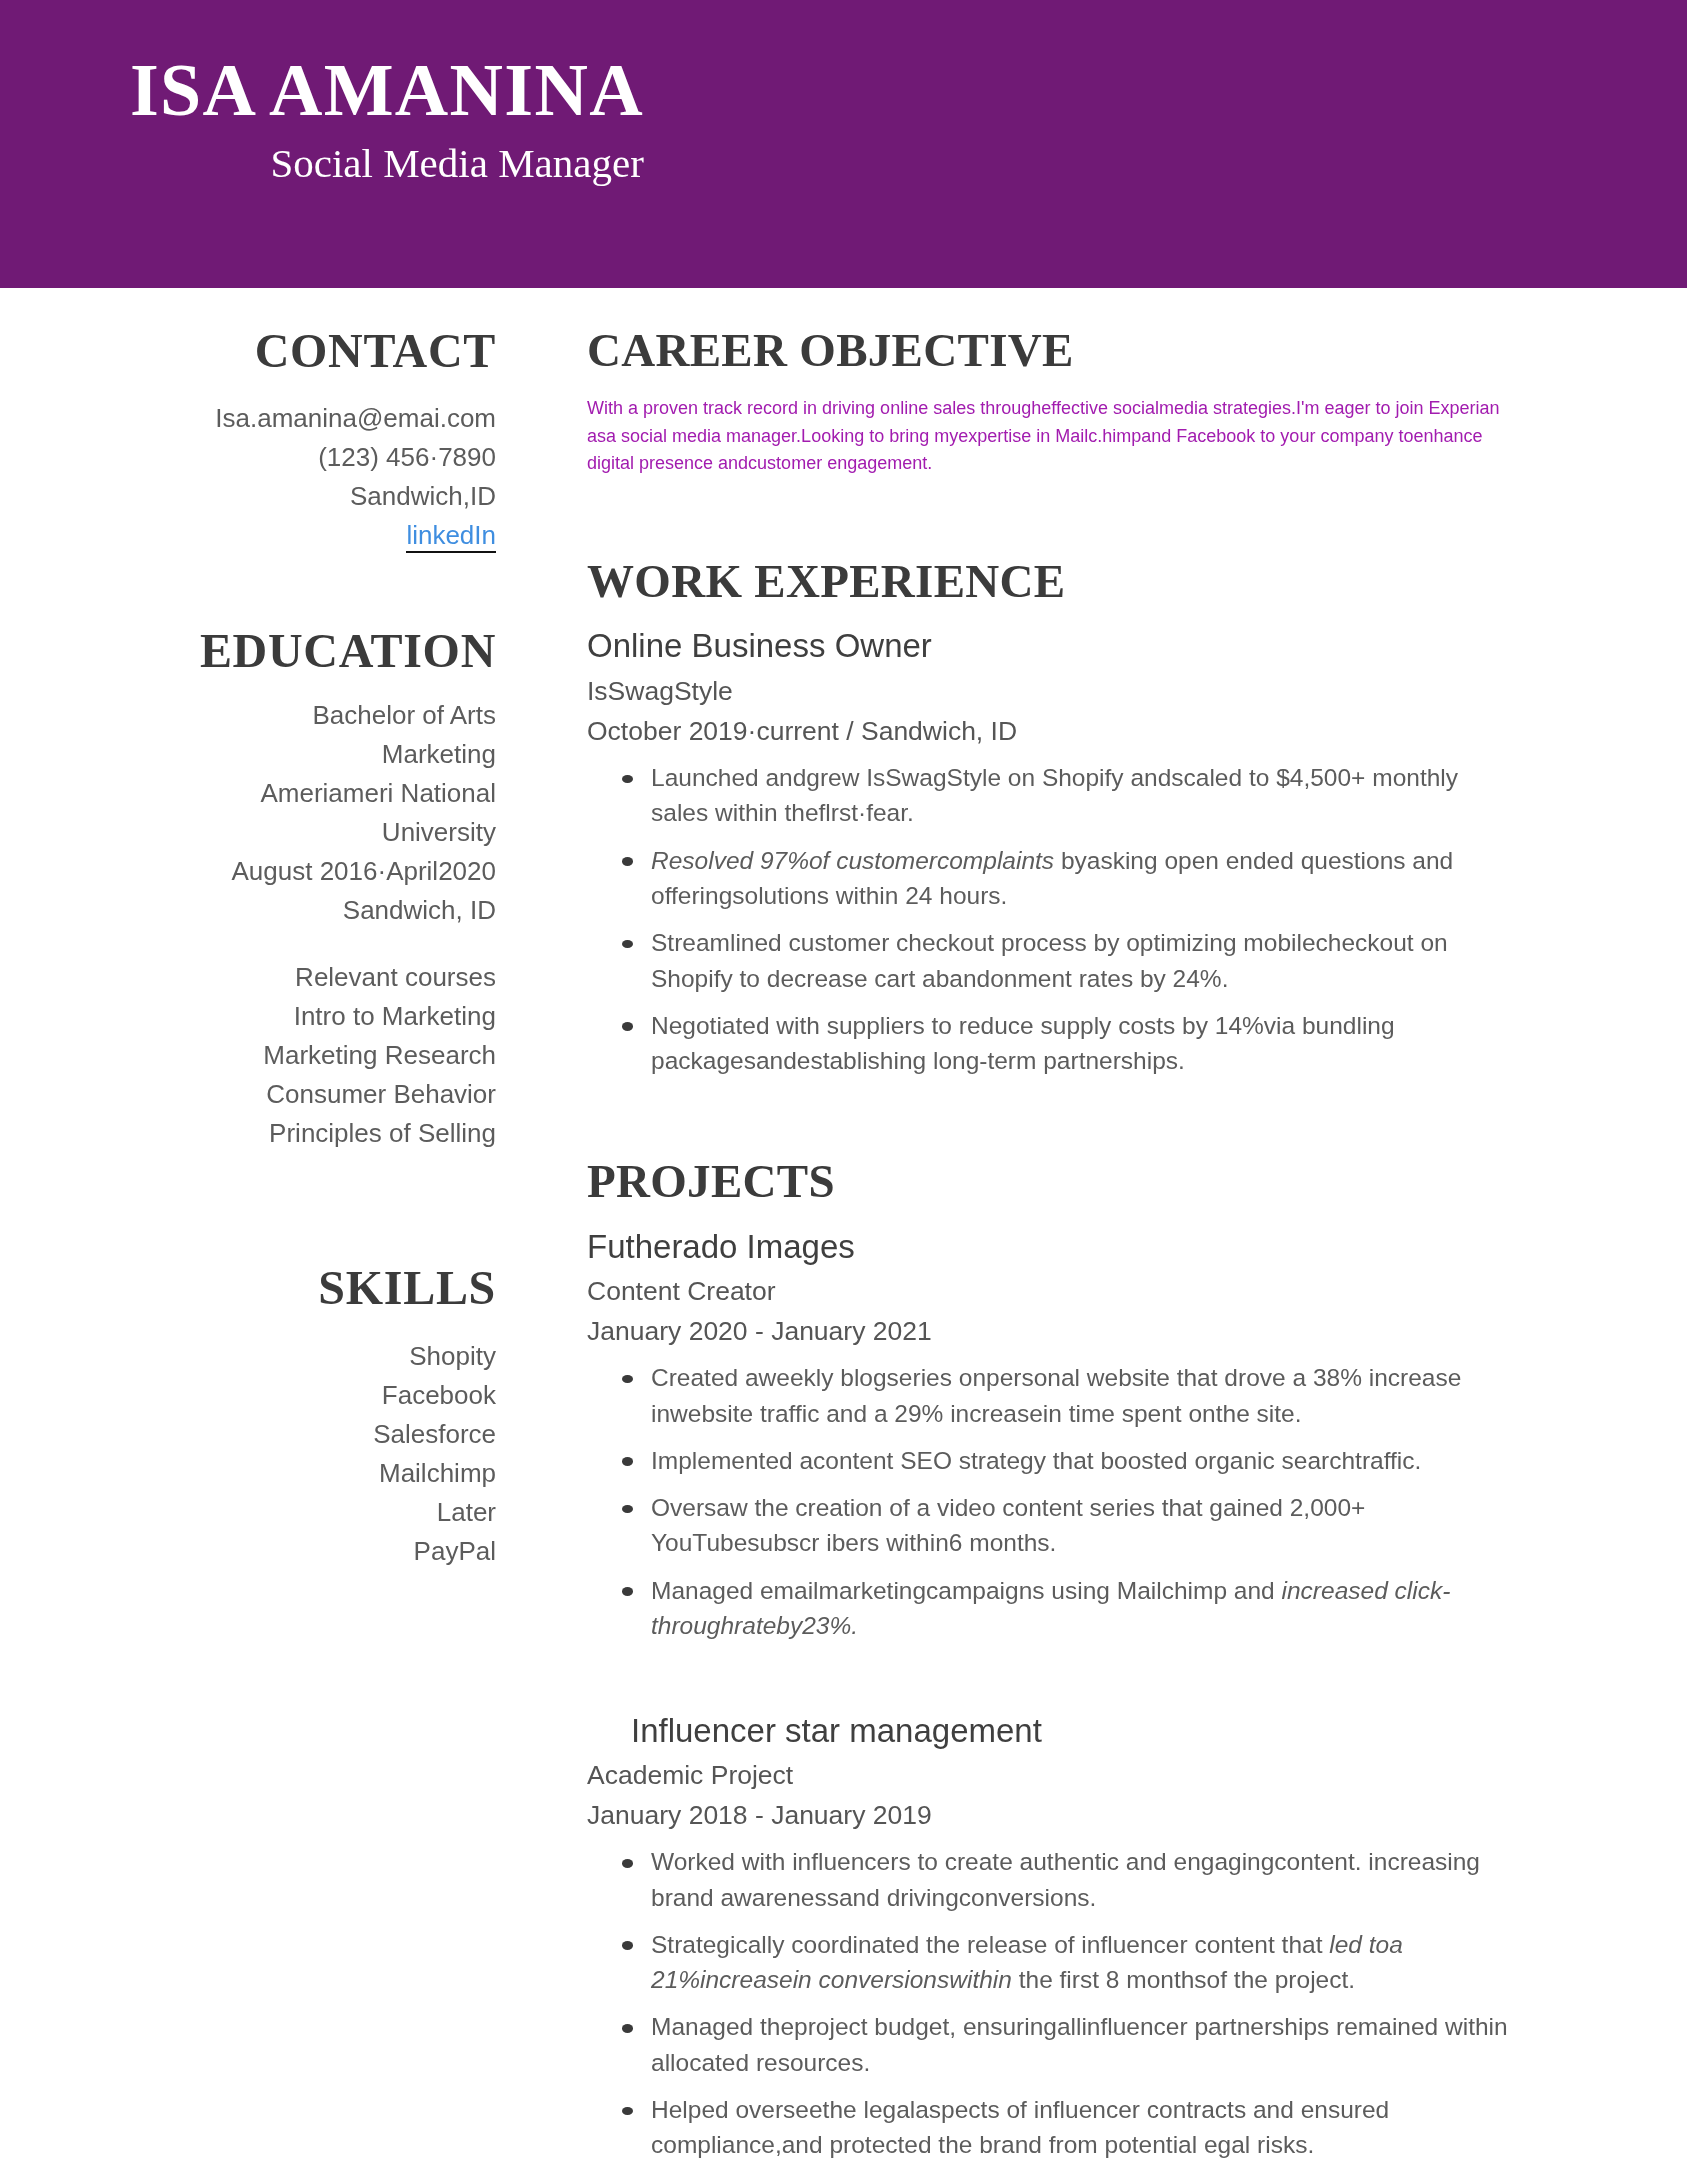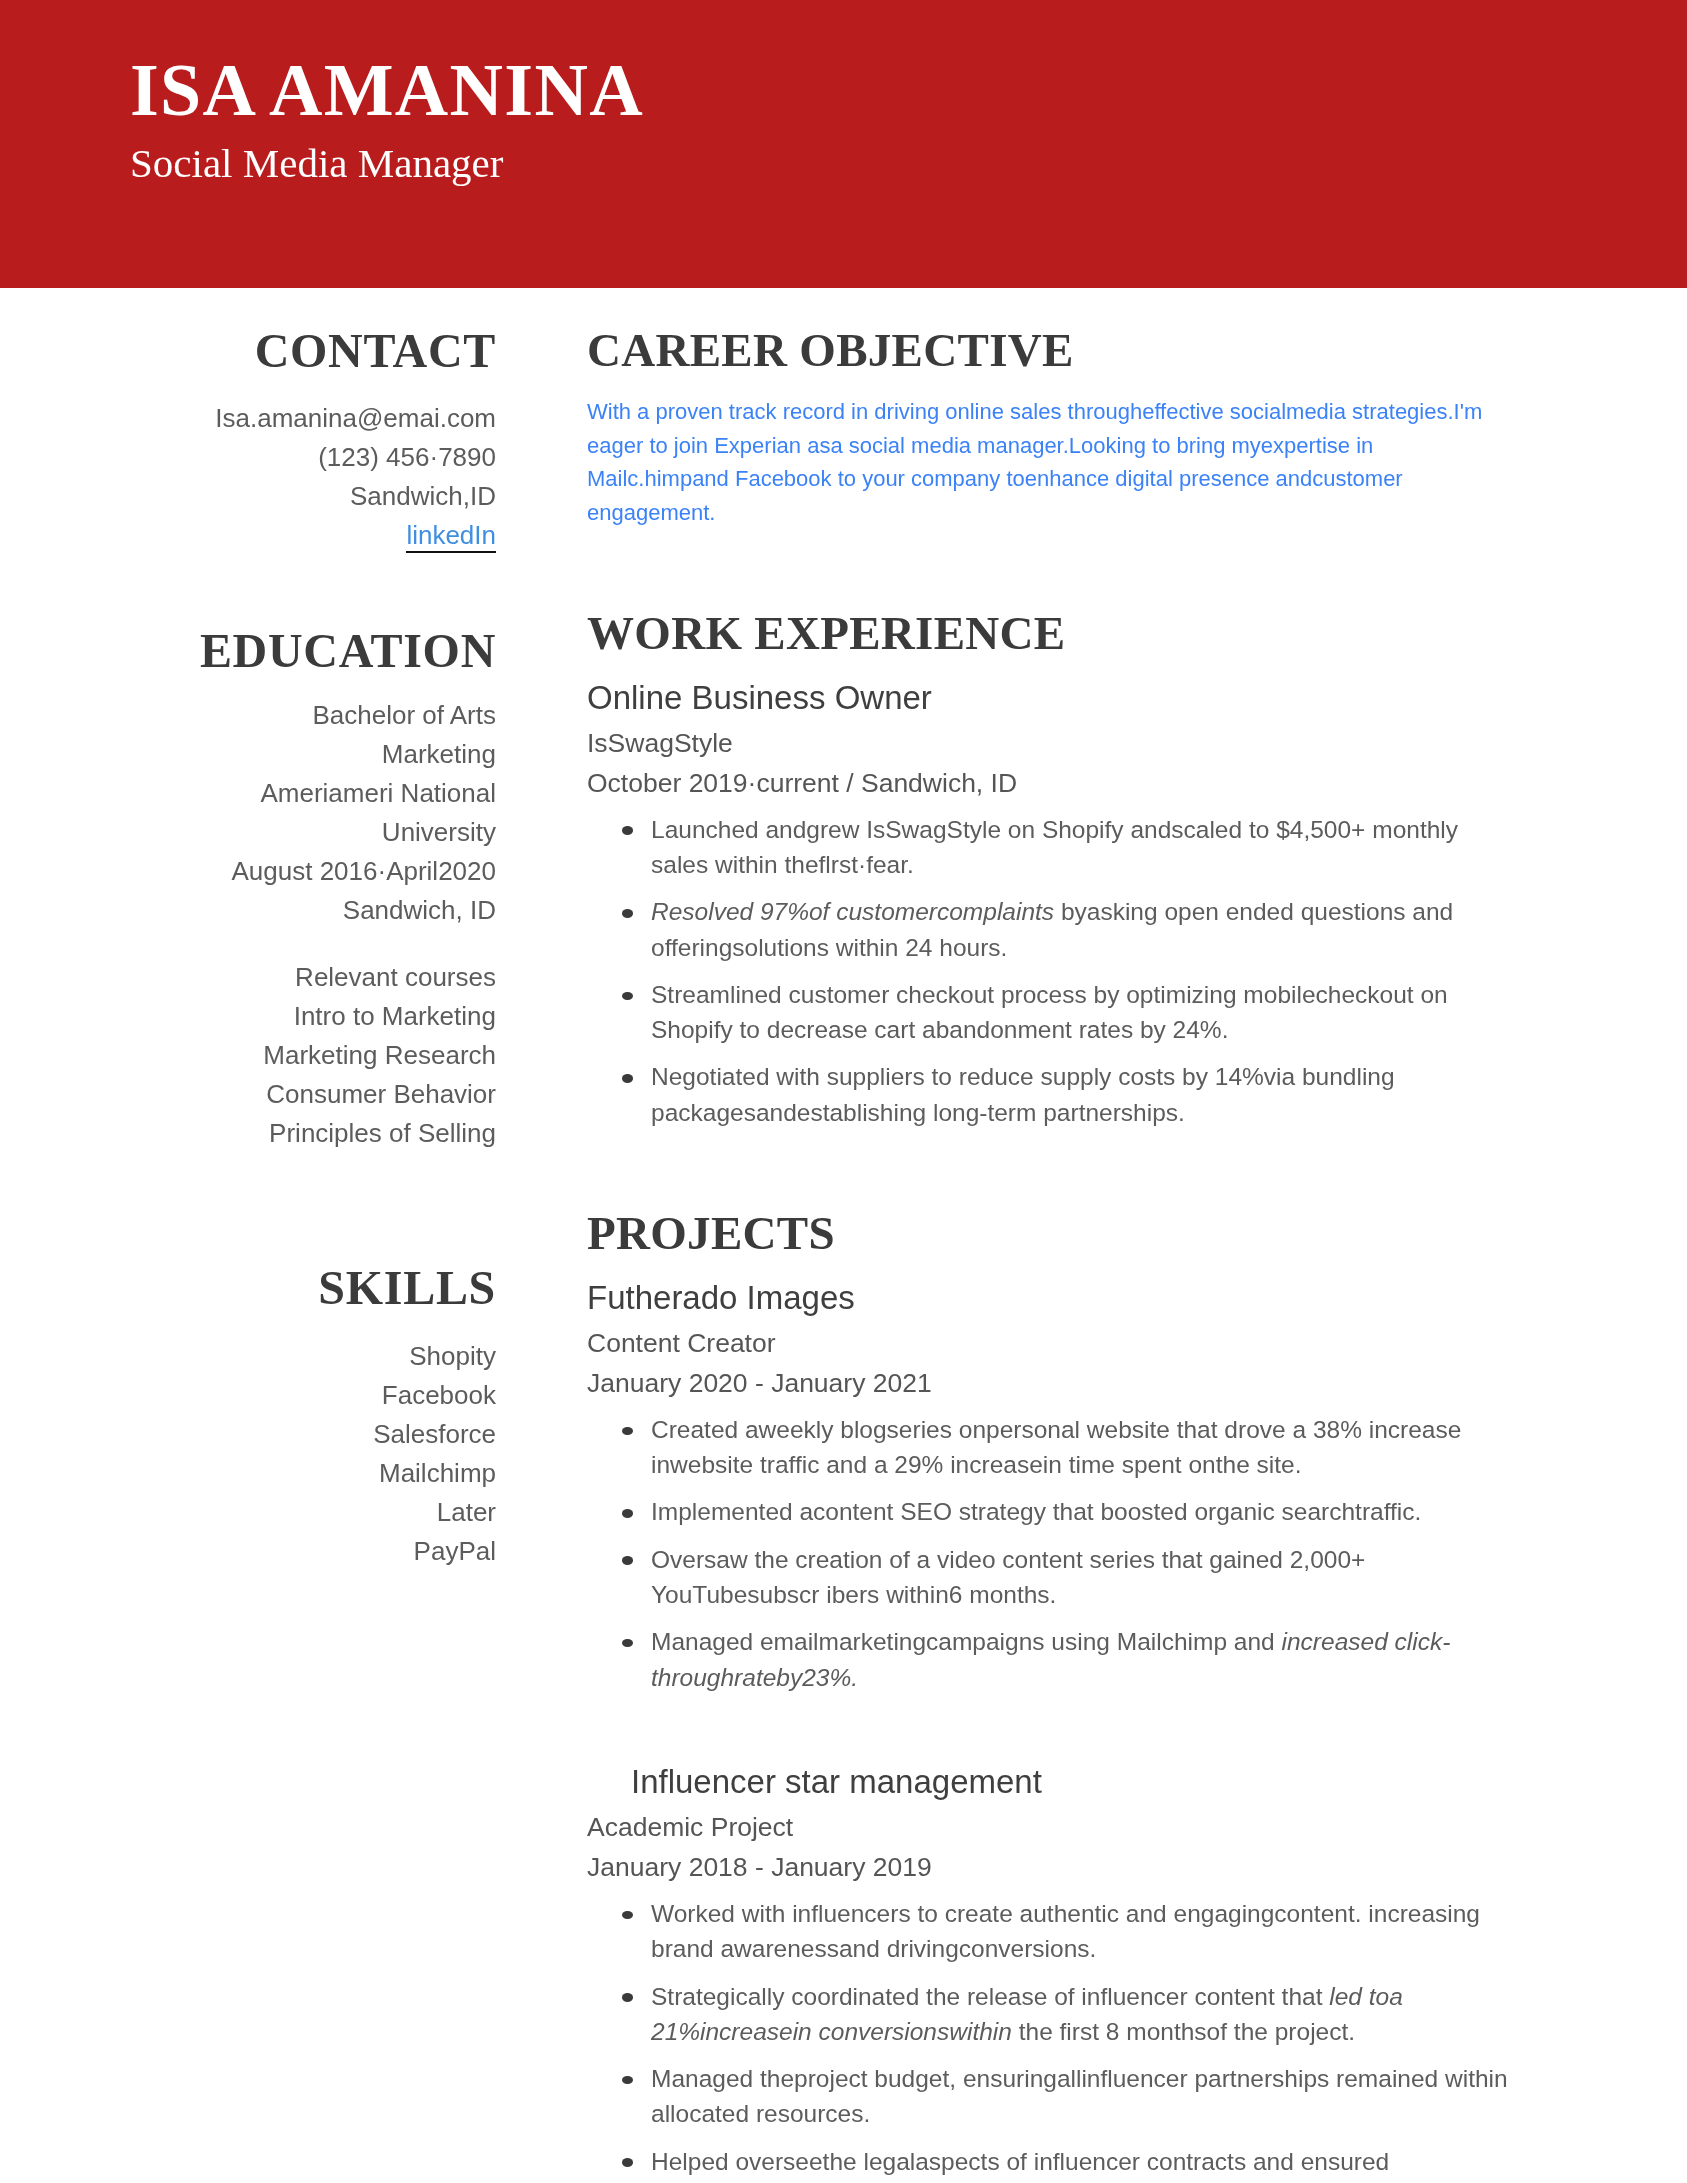--- a/index.html
+++ b/index.html
@@ -16,21 +16,22 @@
     position: relative;
   }
 
   
   .banner {
     position: absolute;
     left: 0;
     top: 0;
     width: 1687px;
     height: 288px;
-    background: #b91c1c;
+    background: #701a75;
+    text-align: right;
   }
   .banner-inner {
     position: absolute;
     left: 130px;
     top: 52px;
   }
   .name {
     font-family: "Liberation Serif", serif;
     font-weight: 700;
     font-size: 74px;
@@ -120,23 +121,23 @@
     line-height: 1.1;
     color: #3b3b3b;
     letter-spacing: 0.3px;
     margin: 0;
   }
   .main-heading.objective { margin-top: 37px; }
   .main-heading.work      { margin-top: 79px; }
   .main-heading.projects  { margin-top: 78px; }
 
   .objective-text {
-    font-size: 22px;
+    font-size: 18px;
     line-height: 1.52;
-    color: #3b82f6;
+    color: #a21caf;
     margin: 18.5px 0 0 0;
     max-width: 926px;
   }
 
   .entry { margin-top: 18.5px; }
   .entry-title {
     font-size: 33px;
     line-height: 1.2;
     color: #3f3f3f;
     margin: 0;

